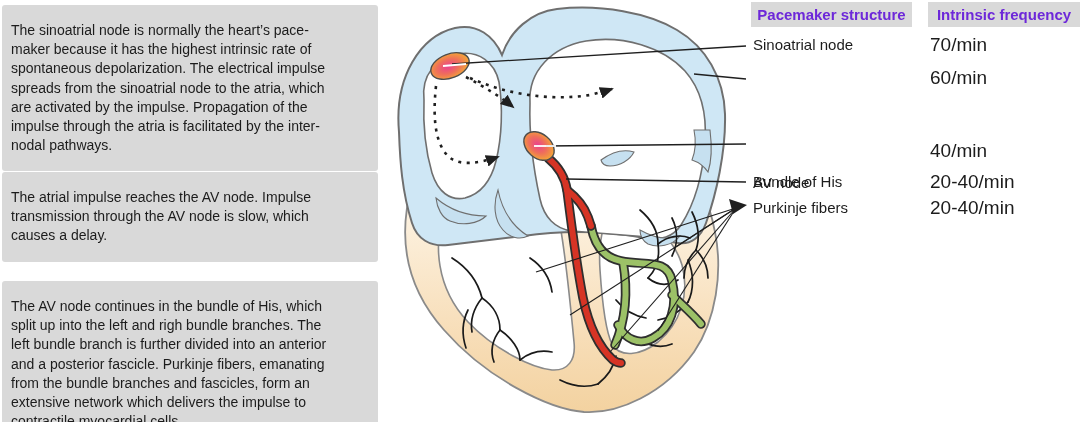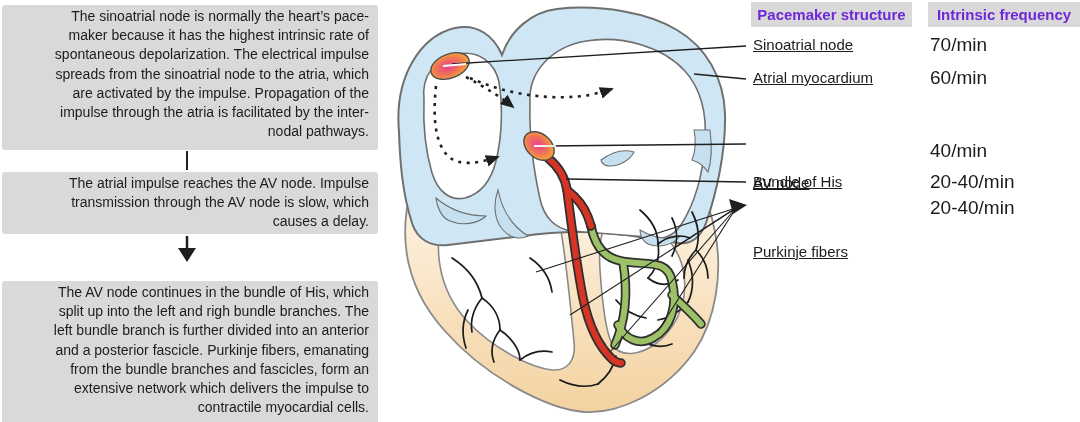--- a/index.html
+++ b/index.html
@@ -6,29 +6,29 @@
   #stage{
     position:relative;width:1080px;height:422px;overflow:hidden;
     background:#ffffff;
     font-family:"Liberation Sans",sans-serif;
     color:#1c1c1c;
   }
   #diagram{position:absolute;left:0;top:0;}
   .tbox{
     position:absolute;left:2px;width:376px;box-sizing:border-box;
     background:#d9d9d9;border-radius:3px;
-    padding:2px 9px;white-space:pre-line;
-    font-size:14px;line-height:19.2px;color:#1c1c1c;text-align:right;
+    padding:16px 9px;white-space:pre-line;
+    font-size:14px;line-height:19.2px;color:#1c1c1c;
   }
   .th{
     position:absolute;top:2px;height:25px;line-height:25px;
     background:#d9d9d9;font-weight:bold;font-size:15px;
     text-align:center;color:#6d28d9;
   }
-  .rowlabel{position:absolute;left:753px;width:172px;height:20px;font-size:15px;line-height:20px;text-decoration:underline;}
+  .rowlabel{position:absolute;left:753px;width:172px;height:20px;font-size:15px;line-height:20px;}
   .rowfreq{position:absolute;left:930px;width:140px;height:20px;font-size:19px;line-height:20px;}
 </style>
 </head>
 <body>
 
 <div id="stage">
 
   <svg id="diagram" width="1080" height="422" viewBox="0 0 1080 422">
     <defs>
       <linearGradient id="peachGrad" x1="0" y1="0.25" x2="0" y2="1">
@@ -188,25 +188,24 @@
 from the bundle branches and fascicles, form an
 extensive network which delivers the impulse to
 contractile myocardial cells.</div>
 
   <div class="th" style="left:751px;width:161px;">Pacemaker structure</div>
   <div class="th" style="left:928px;width:152px;">Intrinsic frequency</div>
 
   <div class="rowlabel" style="top:35px;">Sinoatrial node</div>
   <div class="rowfreq" style="top:35px;">70/min</div>
 
-  <div class="rowlabel" style="top:68px;">Atrial myocardium</div>
   <div class="rowfreq" style="top:68px;">60/min</div>
 
   <div class="rowlabel" style="top:133px;margin-top:40px;">AV node</div>
   <div class="rowfreq" style="top:141px;">40/min</div>
 
   <div class="rowlabel" style="top:172px;">Bundle of His</div>
   <div class="rowfreq" style="top:172px;">20-40/min</div>
 
-  <div class="rowlabel" style="top:198px;margin-top:44px;">Purkinje fibers</div>
+  <div class="rowlabel" style="top:198px;">Purkinje fibers</div>
   <div class="rowfreq" style="top:198px;">20-40/min</div>
 
 </div>
 
 </body></html>

